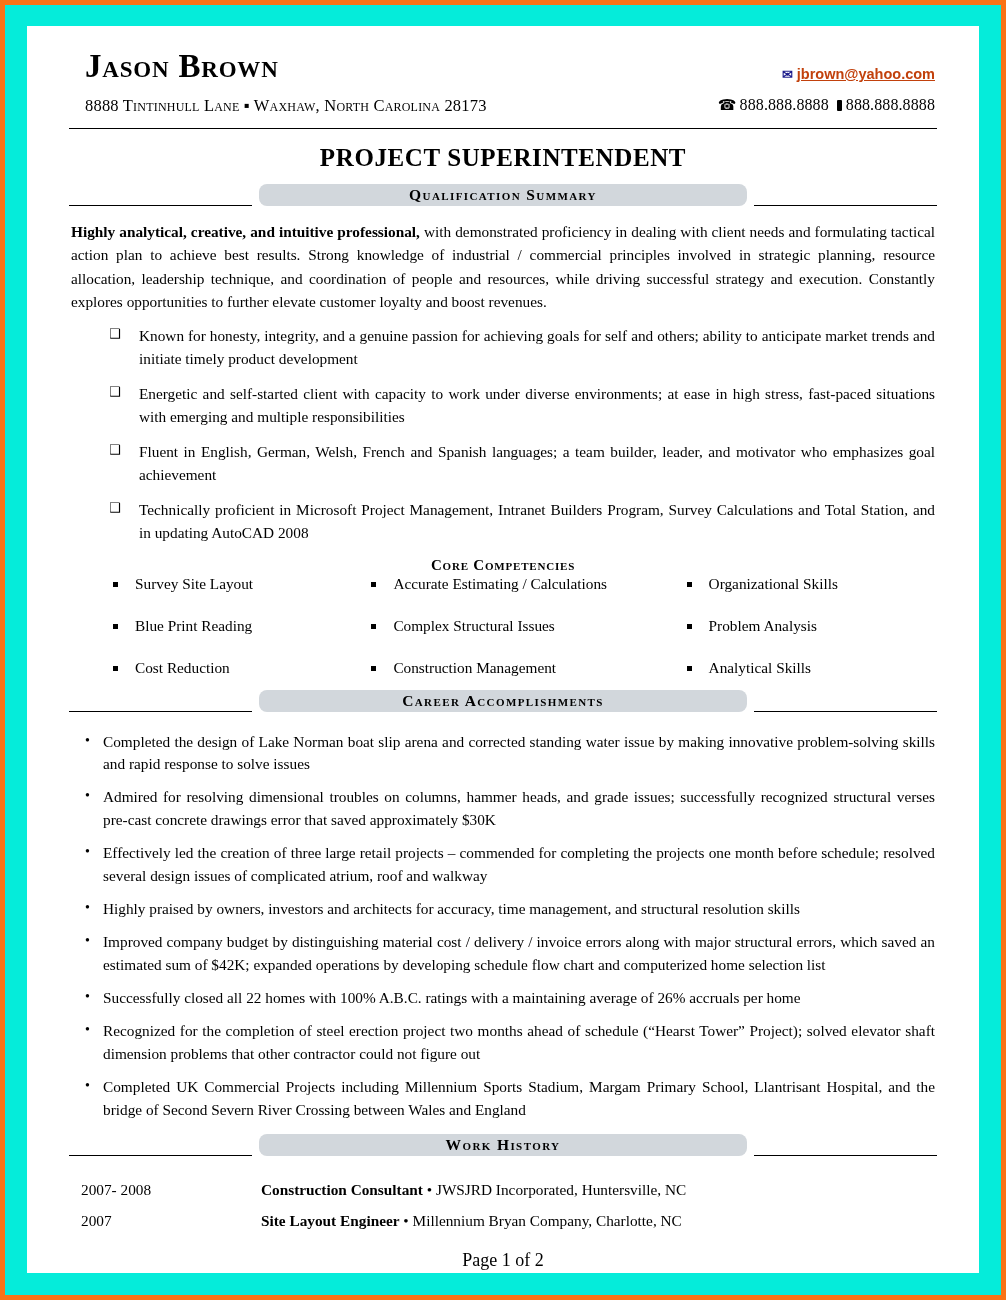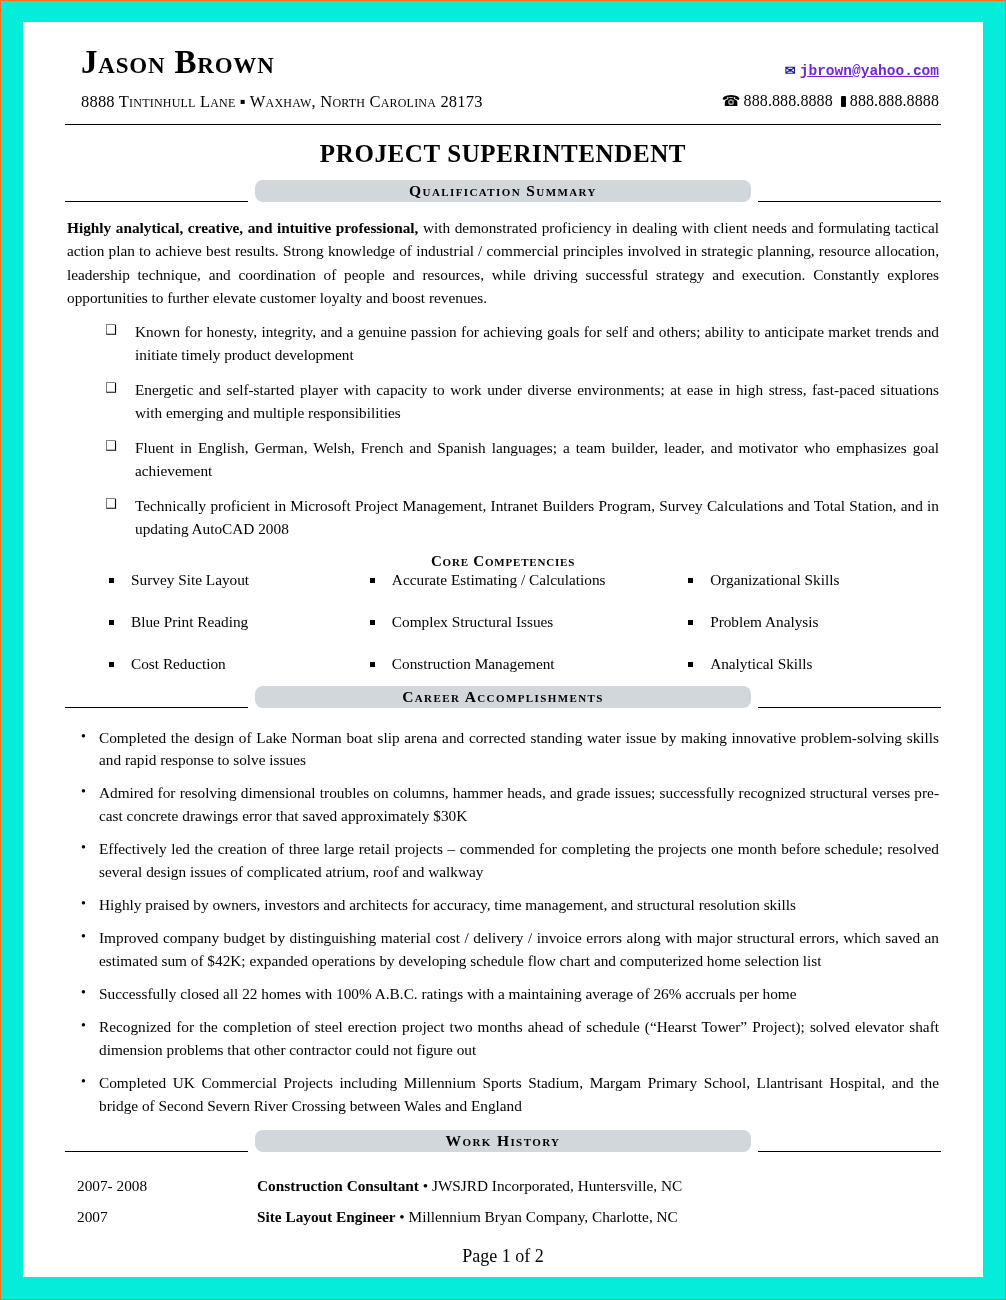--- a/index.html
+++ b/index.html
@@ -15,21 +15,21 @@
     overflow: hidden;
   }
 
   
   #page-frame {
     position: relative;
     width: 1006px;
     height: 1300px;
     box-sizing: border-box;
     background: #05ECDA;
-    border: 1px solid #f97316;
+    border: 5px solid #f97316;
     padding: 21px 22px 22px 22px;
   }
   #paper {
     position: relative;
     width: 100%;
     height: 100%;
     box-sizing: border-box;
     background: #ffffff;
     padding: 14px 42px 0 42px;
   }
@@ -67,23 +67,23 @@
     font-weight: bold;
     white-space: nowrap;
     color: #1c1c8c;
   }
   .email-line .env {
     color: #1c1c8c;
     font-size: 13px;
     margin-right: 4px;
   }
   .email-line .mail {
-    color: #6d28d9;
+    color: #c2410c;
     text-decoration: underline;
-    font-family: Liberation Mono, monospace;
+    font-family: Liberation Sans, sans-serif;
   }
   .phone-line {
     position: absolute;
     right: 2px;
     top: 56px;
     font-size: 16px;
     white-space: nowrap;
     letter-spacing: 0.1px;
   }
   .phone-line .tel-glyph {
@@ -279,21 +279,21 @@
     <div class="section-head">
       <div class="line-l"></div>
       <div class="bar">Qualification Summary</div>
       <div class="line-r"></div>
     </div>
 
     <p class="summary"><b>Highly analytical, creative, and intuitive professional,</b><span> with demonstrated proficiency in dealing with client needs and formulating tactical action plan to achieve best results. Strong knowledge of industrial / commercial principles involved in strategic planning, resource allocation, leadership technique, and coordination of people and resources, while driving successful strategy and execution. Constantly explores opportunities to further elevate customer loyalty and boost revenues.</span></p>
 
     <ul class="sq-list">
       <li>Known for honesty, integrity, and a genuine passion for achieving goals for self and others; ability to anticipate market trends and initiate timely product development</li>
-      <li>Energetic and self-started player with capacity to work under diverse environments; at ease in high stress, fast-paced situations with emerging and multiple responsibilities</li>
+      <li>Energetic and self-started client with capacity to work under diverse environments; at ease in high stress, fast-paced situations with emerging and multiple responsibilities</li>
       <li>Fluent in English, German, Welsh, French and Spanish languages; a team builder, leader, and motivator who emphasizes goal achievement</li>
       <li>Technically proficient in Microsoft Project Management, Intranet Builders Program, Survey Calculations and Total Station, and in updating AutoCAD 2008</li>
     </ul>
 
     <div class="core-title">Core Competencies</div>
     <div class="core-grid">
       <div class="core-item">Survey Site Layout</div>
       <div class="core-item">Accurate Estimating / Calculations</div>
       <div class="core-item">Organizational Skills</div>
       <div class="core-item">Blue Print Reading</div>

